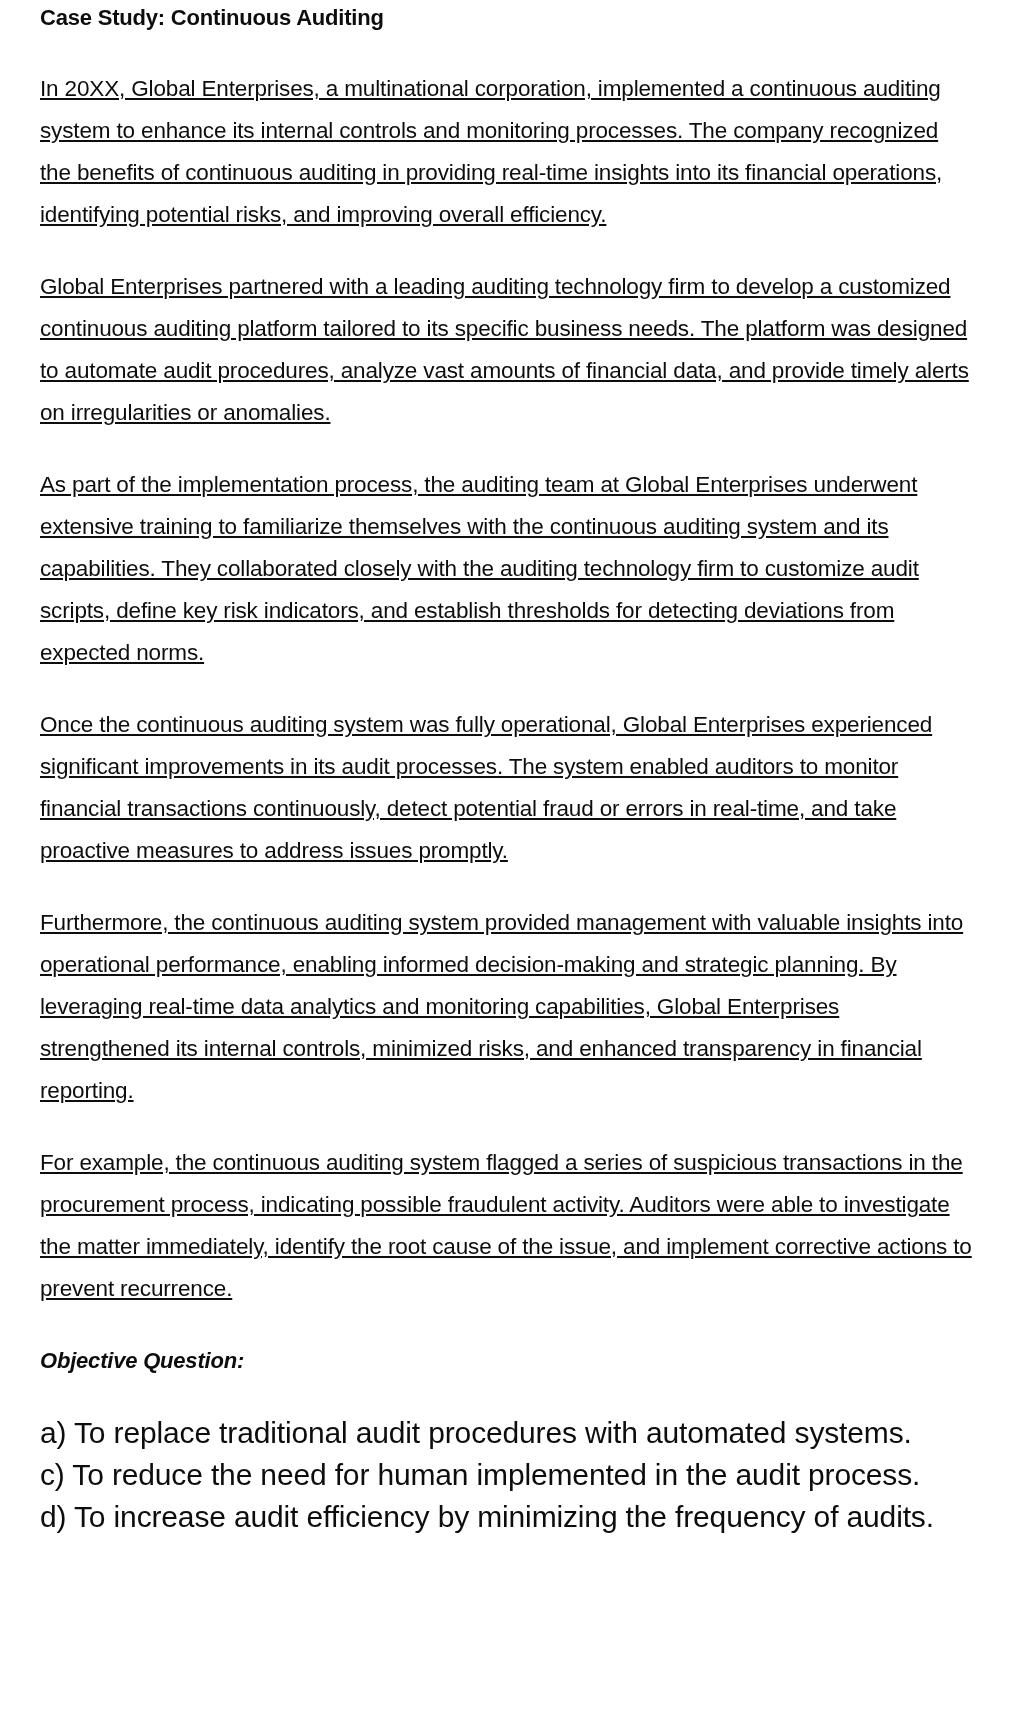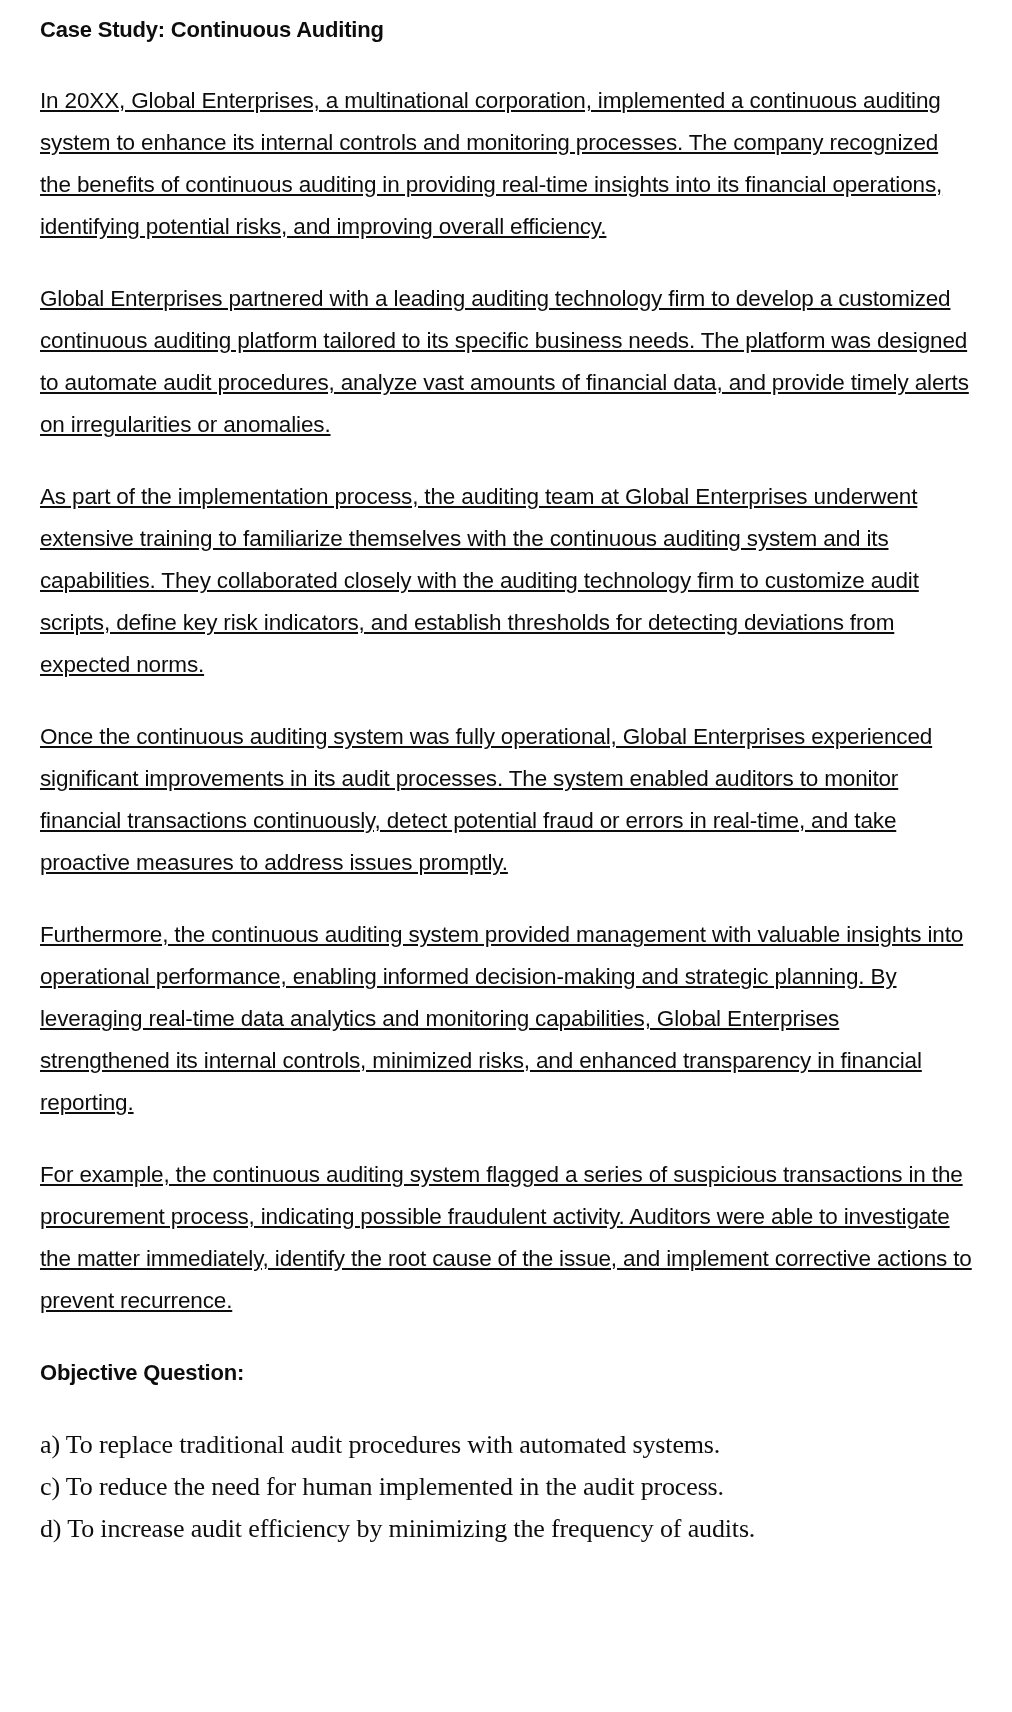--- a/index.html
+++ b/index.html
@@ -18,55 +18,55 @@
       position: relative;
       padding: 0 40px;
       width: 932px;
       box-sizing: content-box;
     }
     .title {
       font-weight: bold;
       font-size: 22px;
       line-height: 36px;
       margin: 0;
-      padding-top: 12px;
+      padding-top: 0;
       letter-spacing: -0.2px;
     }
     p.para {
       font-size: 22.5px;
       line-height: 42px;
       margin: 0;
       letter-spacing: -0.15px;
       text-decoration: underline;
     }
     .gap-first { margin-top: 32px !important; }
     .gap { margin-top: 30px !important; }
     .q-heading {
       font-weight: bold;
       font-size: 22px;
       line-height: 42px;
       margin: 30px 0 0 0;
       letter-spacing: -0.2px;
+      font-style: italic;
     }
     .q-text {
       font-size: 22.5px;
       line-height: 42px;
       margin: 0;
       letter-spacing: -0.15px;
     }
     ul.options {
       list-style: none;
       margin: 30px 0 0 0;
       padding: 0;
     }
     ul.options li {
-      font-size: 26px;
+      font-size: 30px;
       line-height: 42px;
       letter-spacing: -0.15px;
-      font-family: Liberation Serif, serif;
     }
   </style>
 </head>
 <body>
 
 <div class="doc">
   <h1 class="title">Case Study: Continuous Auditing</h1>
 
   <p class="para gap-first">In 20XX, Global Enterprises, a multinational corporation, implemented a continuous auditing system to enhance its internal controls and monitoring processes. The company recognized the benefits of continuous auditing in providing real-time insights into its financial operations, identifying potential risks, and improving overall efficiency.</p>
   <p class="para gap">Global Enterprises partnered with a leading auditing technology firm to develop a customized continuous auditing platform tailored to its specific business needs. The platform was designed to automate audit procedures, analyze vast amounts of financial data, and provide timely alerts on irregularities or anomalies.</p>

